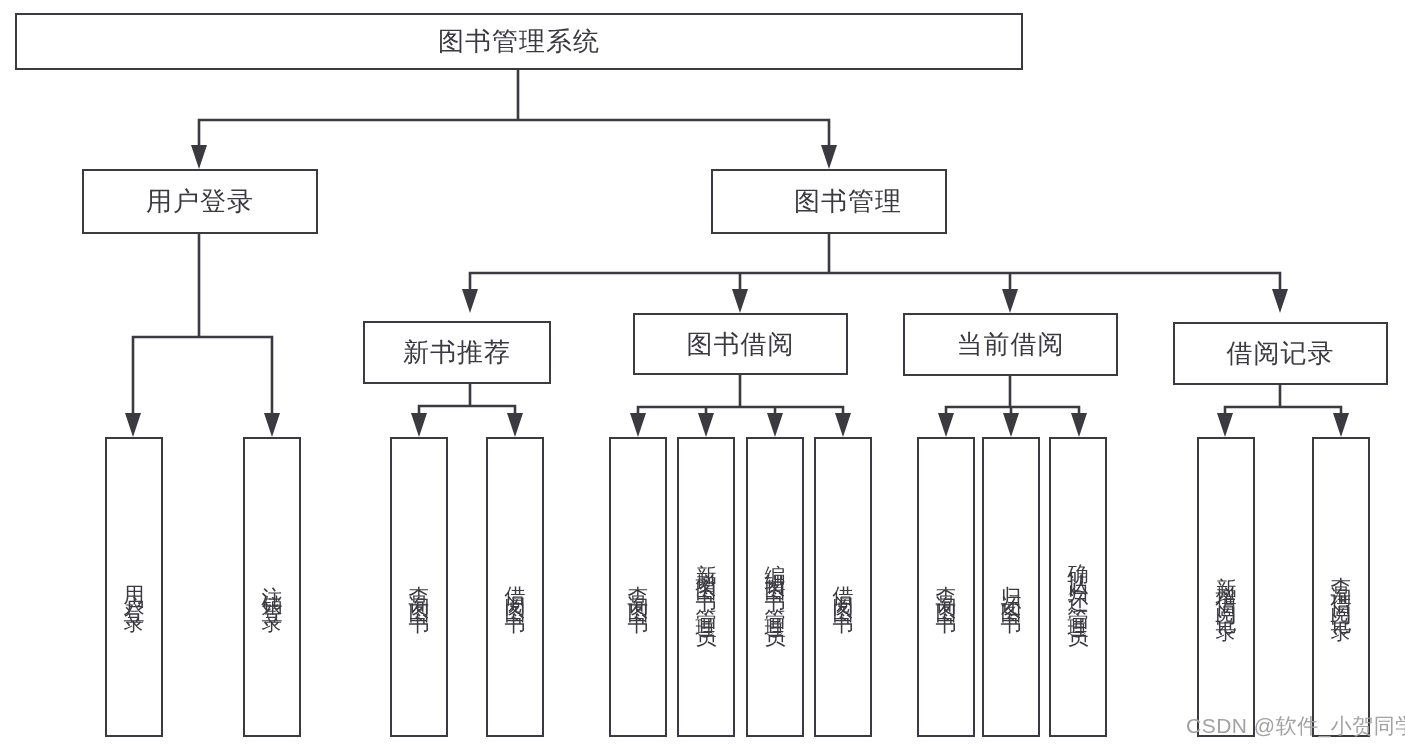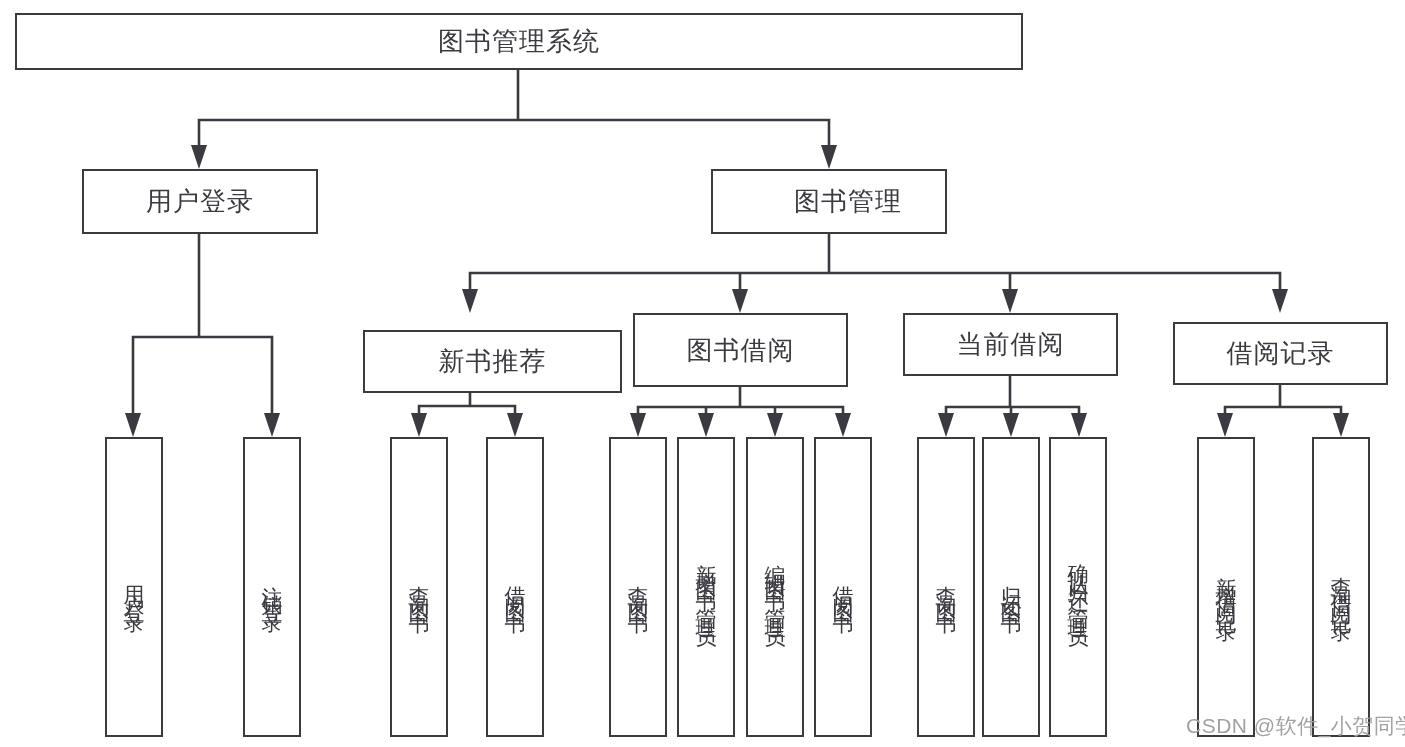--- a/index.html
+++ b/index.html
@@ -110,22 +110,22 @@
       <polygon points="1225,437 1217,413 1233,413"></polygon>
       <polygon points="1341,437 1333,413 1349,413"></polygon>
     </g>
   </svg>
 
   <div class="node" style="left:15px; top:13px; width:1008px; height:57px;">图书管理系统</div>
 
   <div class="node" style="left:82px; top:169px; width:236px; height:65px;">用户登录</div>
   <div class="node" style="left:711px; top:169px; width:236px; height:65px;padding-left:38px;">图书管理</div>
 
-  <div class="node" style="left:363px; top:330px; width:259px; height:63px;">新书推荐</div>
-  <div class="node" style="left:633px; top:313px; width:215px; height:74px;">图书借阅</div>
+  <div class="node" style="left:363px; top:321px; width:188px; height:63px;">新书推荐</div>
+  <div class="node" style="left:633px; top:313px; width:215px; height:62px;">图书借阅</div>
   <div class="node" style="left:903px; top:313px; width:215px; height:63px;">当前借阅</div>
   <div class="node" style="left:1173px; top:306px; width:215px; height:63px;margin-top:16px;">借阅记录</div>
 
   <div class="vnode" style="left:105px;">用户登录</div>
   <div class="vnode" style="left:243px;">注销登录</div>
 
   <div class="vnode" style="left:390px;">查询图书</div>
   <div class="vnode" style="left:486px;">借阅图书</div>
 
   <div class="vnode" style="left:609px;">查询图书</div>

